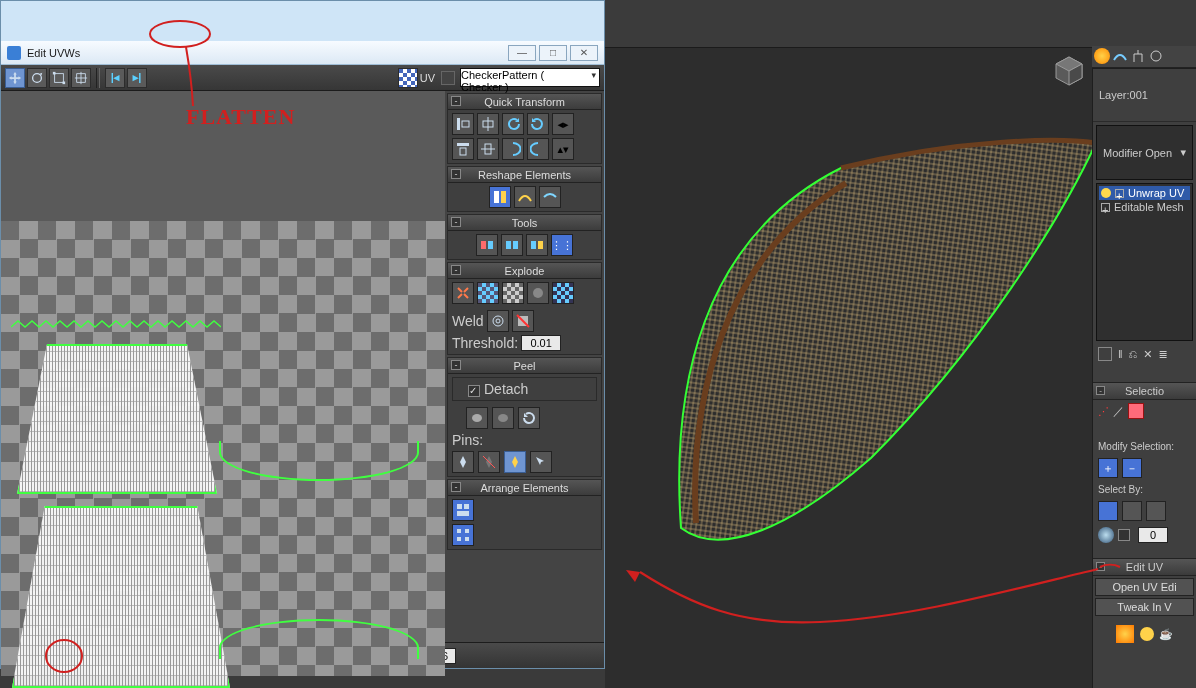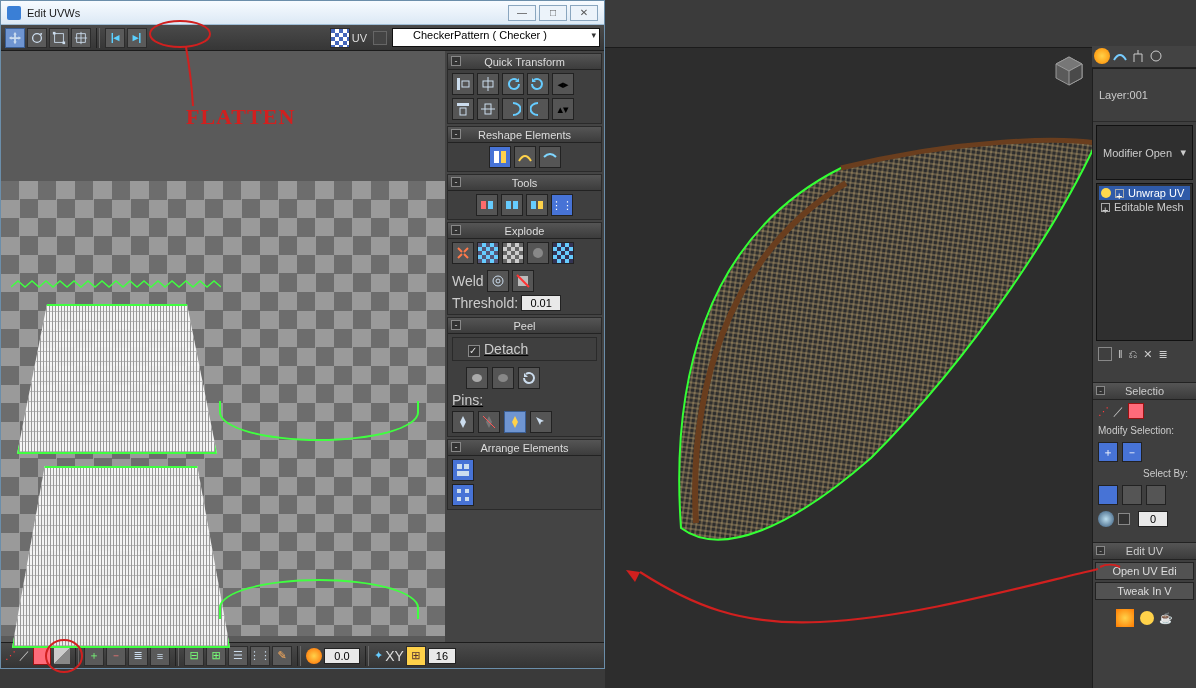--- a/index.html
+++ b/index.html
@@ -6,21 +6,21 @@
   body { width: 1196px; height: 688px; overflow: hidden; background: #3a3a3a; position: relative; }
 
   
   .uvw-window {
     position: absolute; left: 0; top: 0; width: 605px; height: 669px;
     background: #cfe5f7; border: 1px solid #6b8eaa;
     display: flex; flex-direction: column;
   }
   .titlebar {
     height: 24px; background: linear-gradient(#f7fbff,#dce9f5);
-    display: flex; align-items: center; padding: 0 6px; border-bottom: 1px solid #9fbdd6;
+    display: flex; align-items: center; padding: 0 6px; border-bottom: 1px solid #9fbdd6; margin-top: 40px;
   }
   .titlebar .appicon { width:14px; height:14px; background:#3a7fd6; border-radius:2px; margin-right:6px; }
   .titlebar .title { flex: 1; color: #1a1a1a; }
   .wcontrols { display:flex; gap:3px; }
   .wbtn { width:28px; height:16px; border:1px solid #8aa6bf; background:#ecf3fa; text-align:center; line-height:13px; color:#555; font-size:10px; }
   .menubar {
     height: 22px; background: linear-gradient(#f3f7fc,#e2ecf5); display:flex; align-items:center; gap:2px; padding:0 4px;
     border-bottom:1px solid #b7c9db;
   }
   .menubar .mi { padding: 2px 8px; color:#222; }
@@ -30,21 +30,21 @@
   }
   .tbtn, .tbtn2 {
     width:20px; height:20px; background:#5a5a5a; border:1px solid #2c2c2c; display:flex; align-items:center; justify-content:center; color:#cde;
   }
   .tbtn.active { background:#6f95d1; border-color:#3a5e94; }
   .tbtn svg { width:14px; height:14px; }
   .tsep { width:4px; height:20px; border-left:1px solid #222; border-right:1px solid #666; margin:0 3px; }
   .uvlabel { color:#ddd; margin-right:4px; }
   .check-small { width:14px; height:14px; border:1px solid #666; background:#444; margin-right:3px; }
   .checker-dd {
-    width:208px; height:19px; border:1px solid #111; background:#fff; color:#000; padding:0 14px 0 20px; position:relative;
+    width:140px; height:19px; border:1px solid #111; background:#fff; color:#000; padding:0 14px 0 0; position:relative;
   }
   .checker-dd::after { content:"▾"; position:absolute; right:3px; top:1px; color:#333; font-size:9px; }
 
   .uvw-body { flex:1; display:flex; background:#3a3a3a; min-height:0; }
   .canvas-area { width:444px; position:relative; background:#5a5a5a; }
   .checker {
     position:absolute; left:0; top:130px; width:444px; height:455px;
     background:
       repeating-conic-gradient(#9a9a9a 0 25%, #6d6d6d 0 50%) 0 0/37px 37px;
   }
@@ -308,21 +308,21 @@
                 <path d="M2 2l12 12" stroke="#f33" stroke-width="2"></path>
               </svg>
             </div>
           <span class="plabel">Threshold:</span>
           <div class="spin">0.01</div>
         </div>
       </div>
 
       <div class="panel">
         <div class="phead"><span class="collapse">-</span><span>Peel</span></div>
-        <div class="pbody" style="flex-direction:column; align-items:flex-start;text-decoration:underline;">
+        <div class="pbody" style="flex-direction:column; align-items:flex-start;">
           <div style="border:1px solid #2a2a2a; padding:3px; display:flex; gap:14px; align-items:center; width:100%;">
             <span style="margin-left:12px;"><span class="chk on"></span><span class="plabel">Detach</span></span>
           </div>
           <div style="display:flex; gap:4px; padding:3px 0 0 14px;">
             <div class="pbtn">
                 <svg viewBox="0 0 16 16">
                   <ellipse cx="8" cy="8" rx="5" ry="4" fill="#aaa"></ellipse>
                 </svg>
               </div>
             <div class="pbtn">
@@ -487,26 +487,26 @@
     <span style="color:#ccc;">✕</span>
     <span style="color:#ccc;">≣</span>
   </div>
 
   <div class="sectionhead" style="margin-top:18px;"><span class="collapse">-</span><span>Selectio</span></div>
   <div class="subrow">
     <span style="color:#ff3b3b;">⋰</span>
     <span style="color:#ccc;">／</span>
     <span class="redsel" style="width:16px;height:16px;"></span>
   </div>
-  <div class="subrow" style="font-size:10px;">Modify Selection:</div>
+  <div class="subrow" style="font-size:10px;margin-top:16px;">Modify Selection:</div>
   <div class="subrow">
     <span class="pbtn" style="width:20px;height:20px;background:#4773d6;color:#fff;">＋</span>
     <span class="pbtn" style="width:20px;height:20px;background:#4773d6;color:#fff;">－</span>
   </div>
-  <div class="subrow" style="font-size:10px;margin-left:45px;">Select By:</div>
+  <div class="subrow" style="font-size:10px;">Select By:</div>
   <div class="subrow">
     <span class="pbtn" style="width:20px;height:20px;background:#4773d6;"></span>
     <span class="pbtn" style="width:20px;height:20px;"></span>
     <span class="pbtn" style="width:20px;height:20px;"></span>
   </div>
   <div class="subrow">
     <span style="width:16px;height:16px;background:radial-gradient(#bde,#357);border-radius:50%;display:inline-block;"></span>
     <span class="chk"></span>
     <span class="spin" style="width:30px;">0</span>
   </div>

